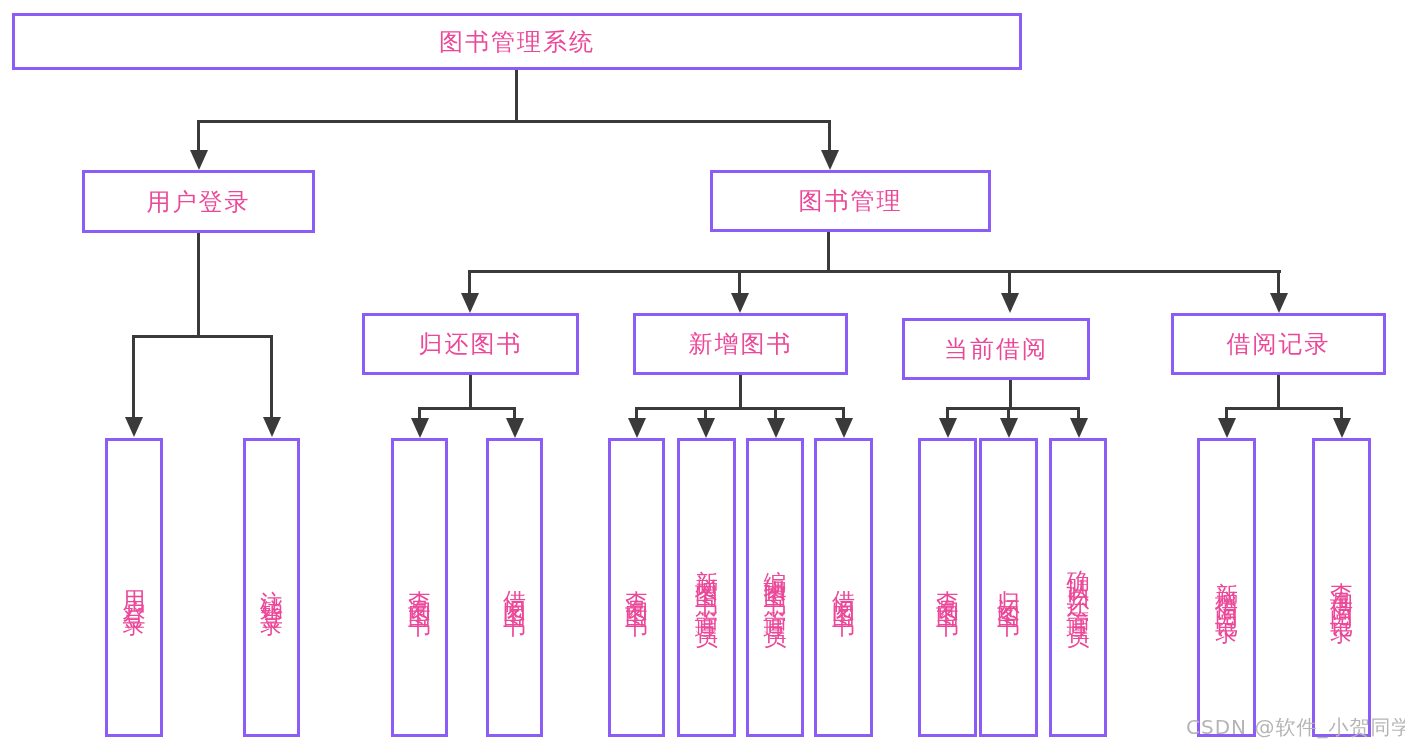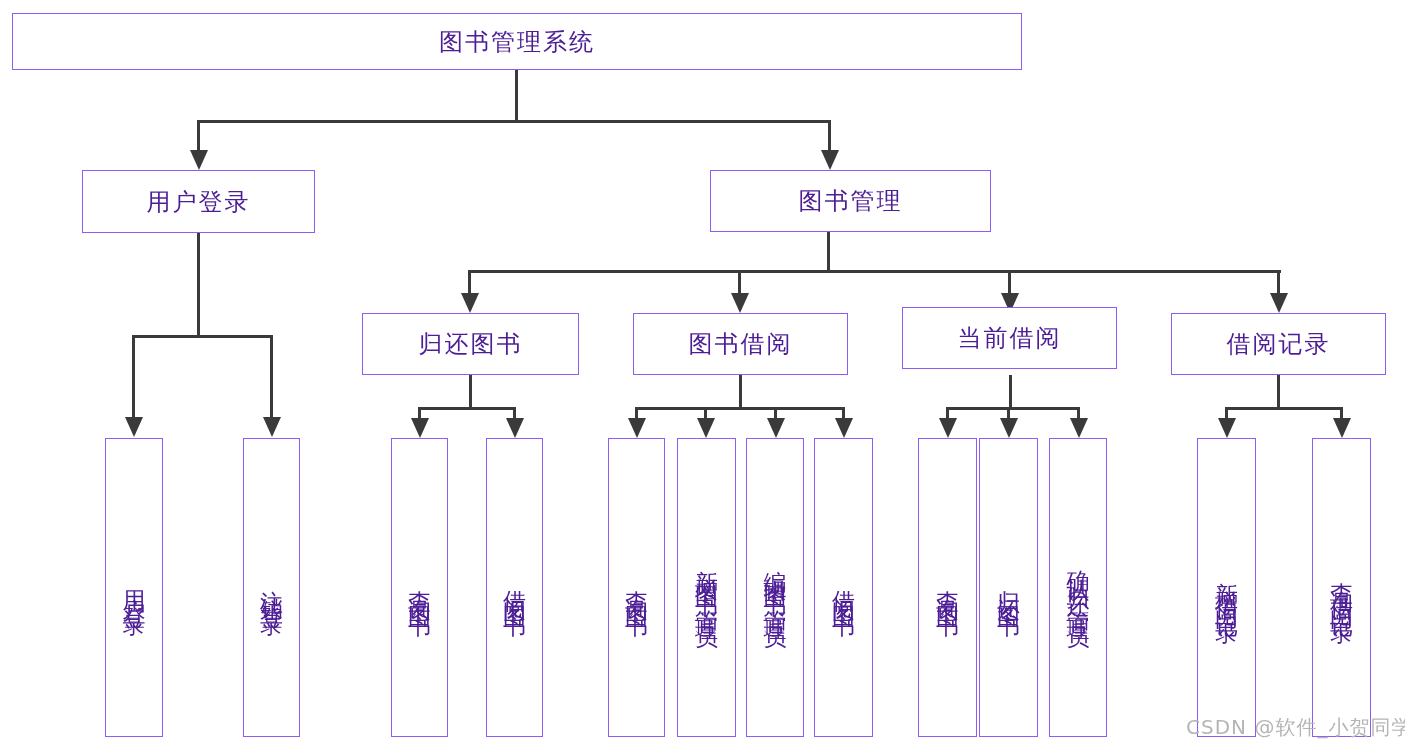--- a/index.html
+++ b/index.html
@@ -7,26 +7,26 @@
     position: relative;
     width: 1405px;
     height: 747px;
     background: #ffffff;
     font-family: "DejaVu Sans", sans-serif;
     overflow: hidden;
   }
   .box {
     position: absolute;
     box-sizing: border-box;
-    border: 1px solid #8b5cf6;
+    border: 3px solid #8b5cf6;
     background: #ffffff;
     display: flex;
     align-items: center;
     justify-content: center;
-    color: #4c1d95;
+    color: #ec4899;
     font-size: 24px;
     letter-spacing: 2px;
     text-align: right;
     z-index: 2;
   }
   .vbox {
     writing-mode: vertical-rl;
     font-size: 23px;
     letter-spacing: 8px;
     line-height: 1;
@@ -86,22 +86,22 @@
   <div class="vline" style="left:468px;top:270px;height:24px"></div>
   <div class="arw" style="left:461px;top:293px"></div>
   <div class="vline" style="left:738px;top:270px;height:24px"></div>
   <div class="arw" style="left:731px;top:293px"></div>
   <div class="vline" style="left:1008px;top:270px;height:24px"></div>
   <div class="arw" style="left:1001px;top:293px"></div>
   <div class="vline" style="left:1277px;top:270px;height:24px"></div>
   <div class="arw" style="left:1270px;top:293px"></div>
 
   <div class="box" style="left:362px;top:313px;width:217px;height:62px">归还图书</div>
-  <div class="box" style="left:633px;top:313px;width:215px;height:62px">图书借阅</div>
-  <div class="box" style="left:902px;top:307px;width:215px;height:62px">当前借阅</div>
+  <div class="box" style="left:633px;top:313px;width:215px;height:62px">新增图书</div>
+  <div class="box" style="left:902px;top:318px;width:188px;height:62px">当前借阅</div>
   <div class="box" style="left:1171px;top:313px;width:215px;height:62px">借阅记录</div>
 
   <div class="vline" style="left:469px;top:375px;height:32px"></div>
   <div class="hline" style="left:418px;top:407px;width:98px"></div>
   <div class="vline" style="left:418px;top:407px;height:13px"></div>
   <div class="arw" style="left:411px;top:418px"></div>
   <div class="vline" style="left:513px;top:407px;height:13px"></div>
   <div class="arw" style="left:506px;top:418px"></div>
 
   <div class="vline" style="left:739px;top:375px;height:32px"></div>

